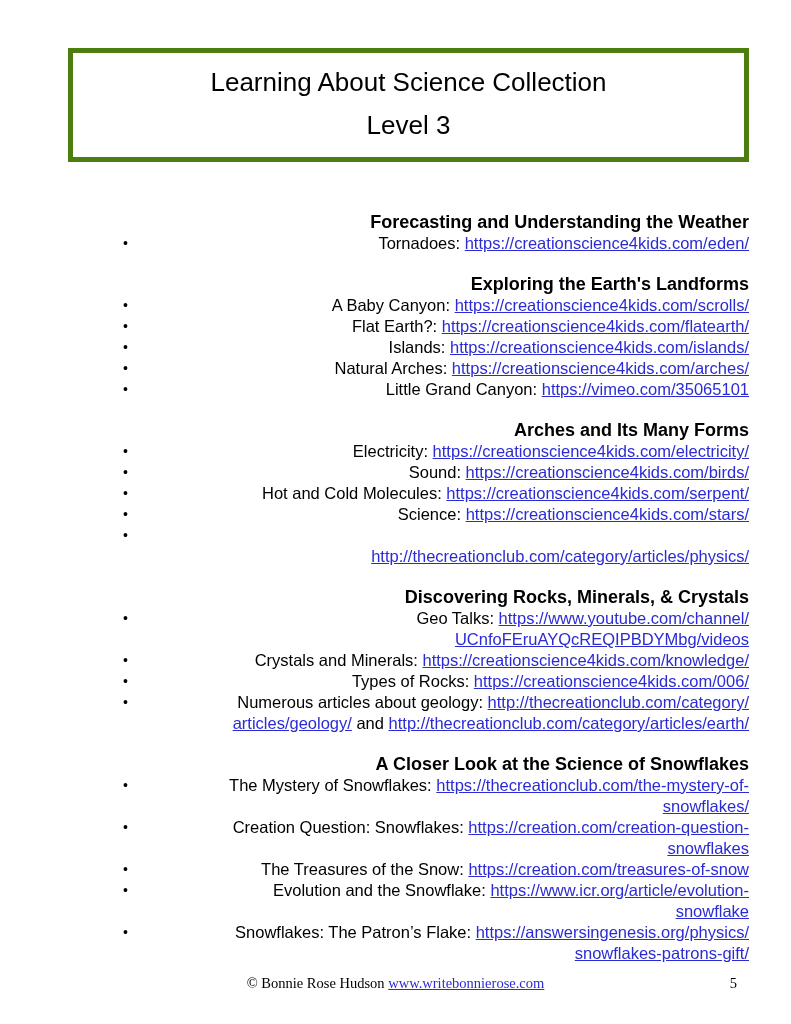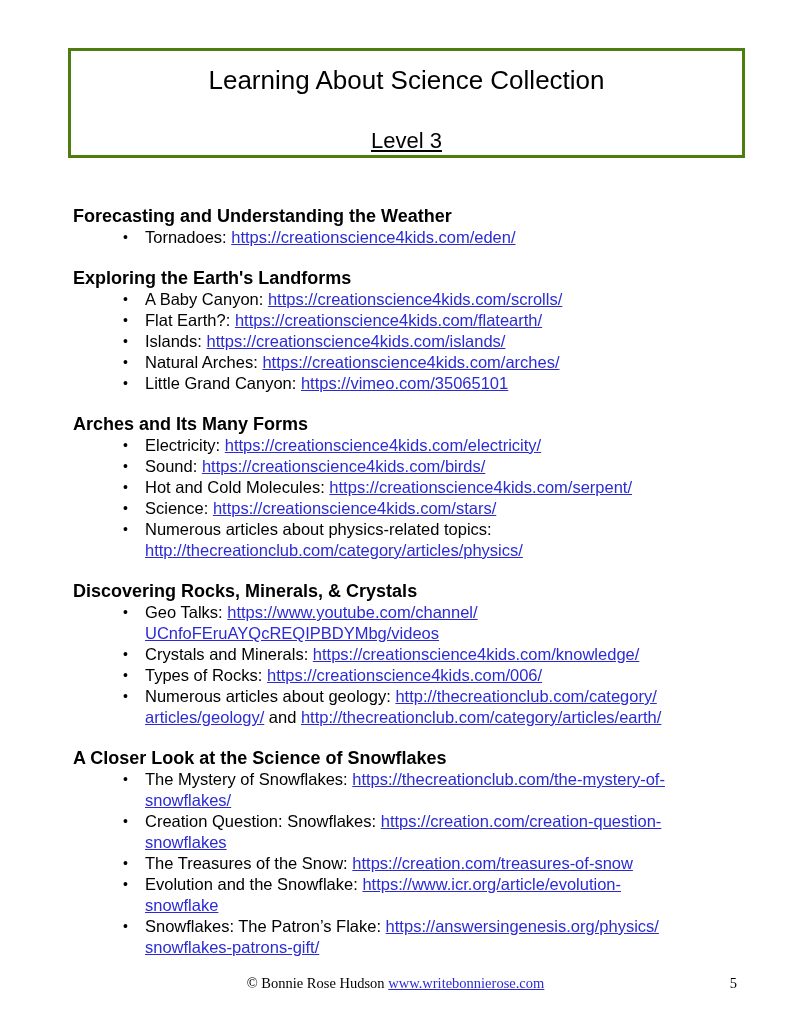--- a/index.html
+++ b/index.html
@@ -15,39 +15,39 @@
     color: #000;
     overflow: hidden;
     margin: 0 auto;
   }
   .title-box {
     position: absolute;
     left: 68px;
     top: 48px;
     width: 671px;
     height: 104px;
-    border: 3px solid #4d7c0f;
+    border: 5px solid #4d7c0f;
     text-align: center;
   }
   .title-line1 {
     font-size: 26px;
     line-height: 28px;
     margin-top: 15px;
   }
   .title-line2 {
-    font-size: 22px;
+    font-size: 26px;
     line-height: 28px;
-    margin-top: 33px;
-    text-decoration: underline;
+    margin-top: 15px;
   }
   .content {
     position: absolute;
     left: 73px;
-    top: 206px;
+    top: 212px;
     width: 676px;
+    text-align: right;
   }
   .content section { margin: 0 0 20px 0; }
   .content h2 {
     font-size: 18px;
     font-weight: 700;
     margin: 0;
     line-height: 21px;
     white-space: nowrap;
   }
   .content ul {
@@ -124,21 +124,21 @@
           <li><span>Little Grand Canyon: </span><a class="url">https://vimeo.com/35065101</a></li>
         </ul>
       </section>
       <section>
         <h2>Arches and Its Many Forms</h2>
         <ul>
           <li><span>Electricity: </span><a class="url">https://creationscience4kids.com/electricity/</a></li>
           <li><span>Sound: </span><a class="url">https://creationscience4kids.com/birds/</a></li>
           <li><span>Hot and Cold Molecules: </span><a class="url">https://creationscience4kids.com/serpent/</a></li>
           <li><span>Science: </span><a class="url">https://creationscience4kids.com/stars/</a></li>
-          <li><span>Numerous articles about physics-related topics:</span><br><a class="url">http://thecreationclub.com/category/articles/physics/</a></li>
+          <li><br><a class="url">http://thecreationclub.com/category/articles/physics/</a></li>
         </ul>
       </section>
       <section>
         <h2>Discovering Rocks, Minerals, &amp; Crystals</h2>
         <ul>
           <li><span>Geo Talks: </span><a class="url">https://www.youtube.com/channel/</a><br><a class="url">UCnfoFEruAYQcREQIPBDYMbg/videos</a></li>
           <li><span>Crystals and Minerals: </span><a class="url">https://creationscience4kids.com/knowledge/</a></li>
           <li><span>Types of Rocks: </span><a class="url">https://creationscience4kids.com/006/</a></li>
           <li><span>Numerous articles about geology: </span><a class="url">http://thecreationclub.com/category/</a><br><a class="url">articles/geology/</a><span> and </span><a class="url">http://thecreationclub.com/category/articles/earth/</a></li>
         </ul>

